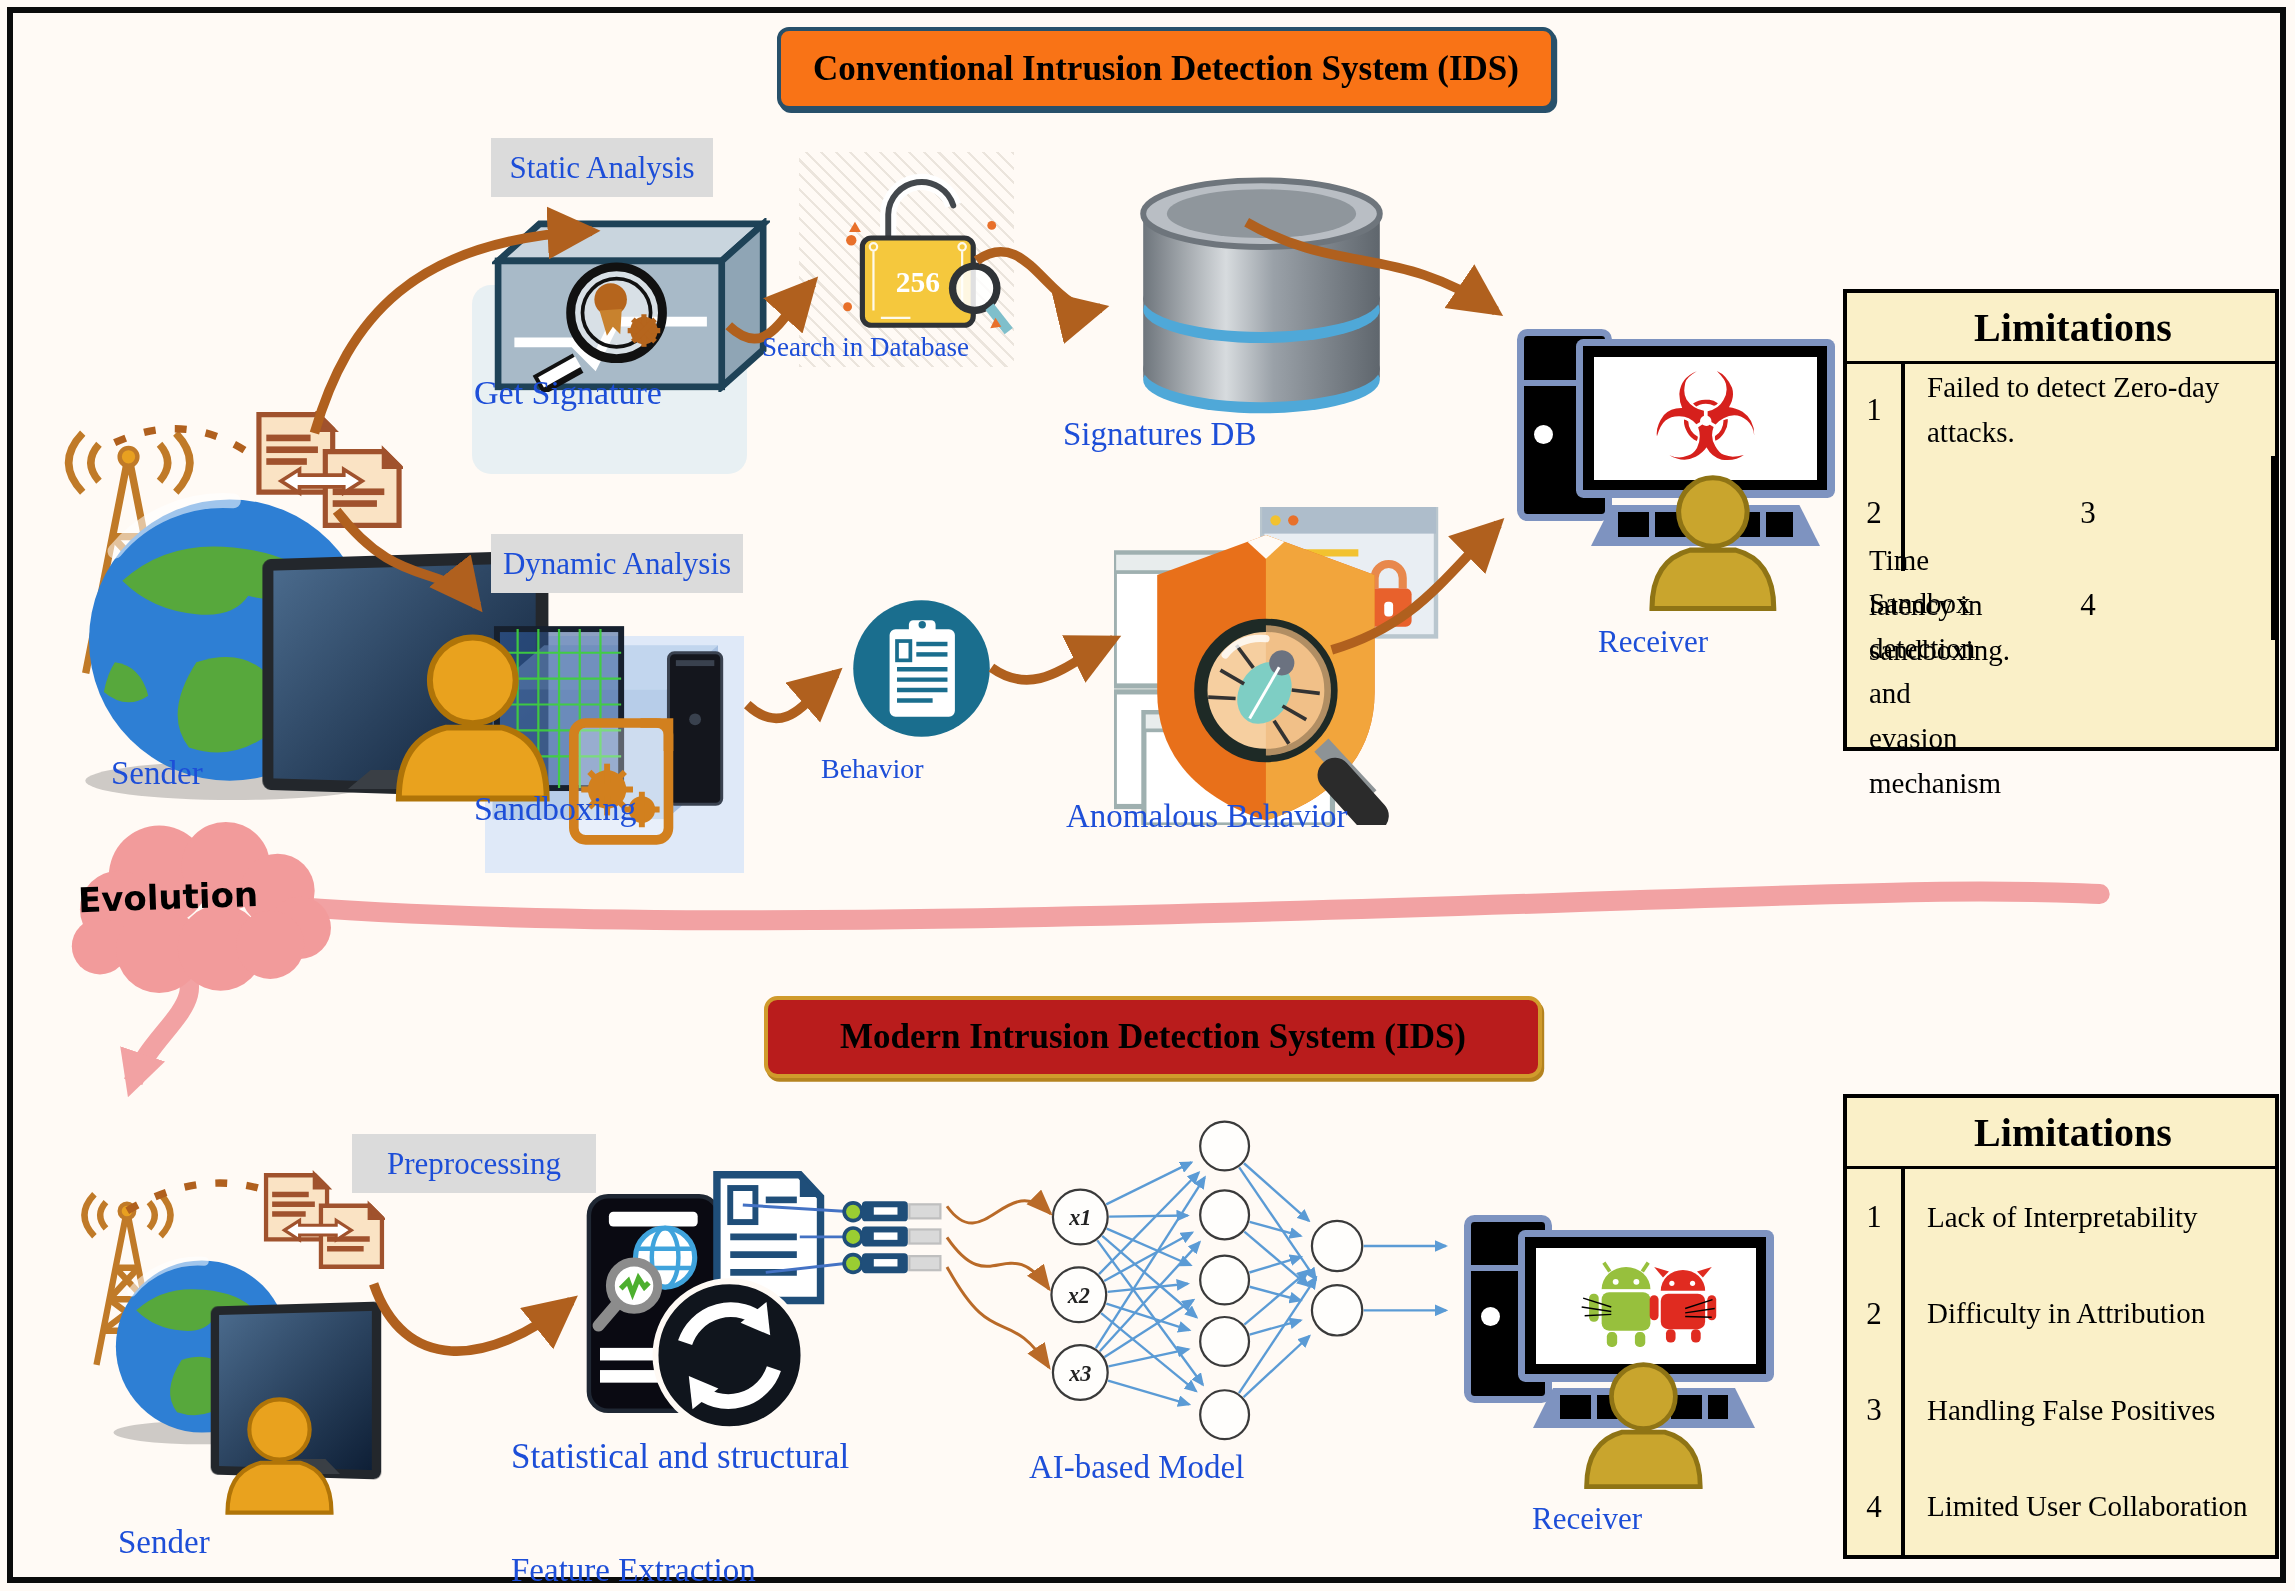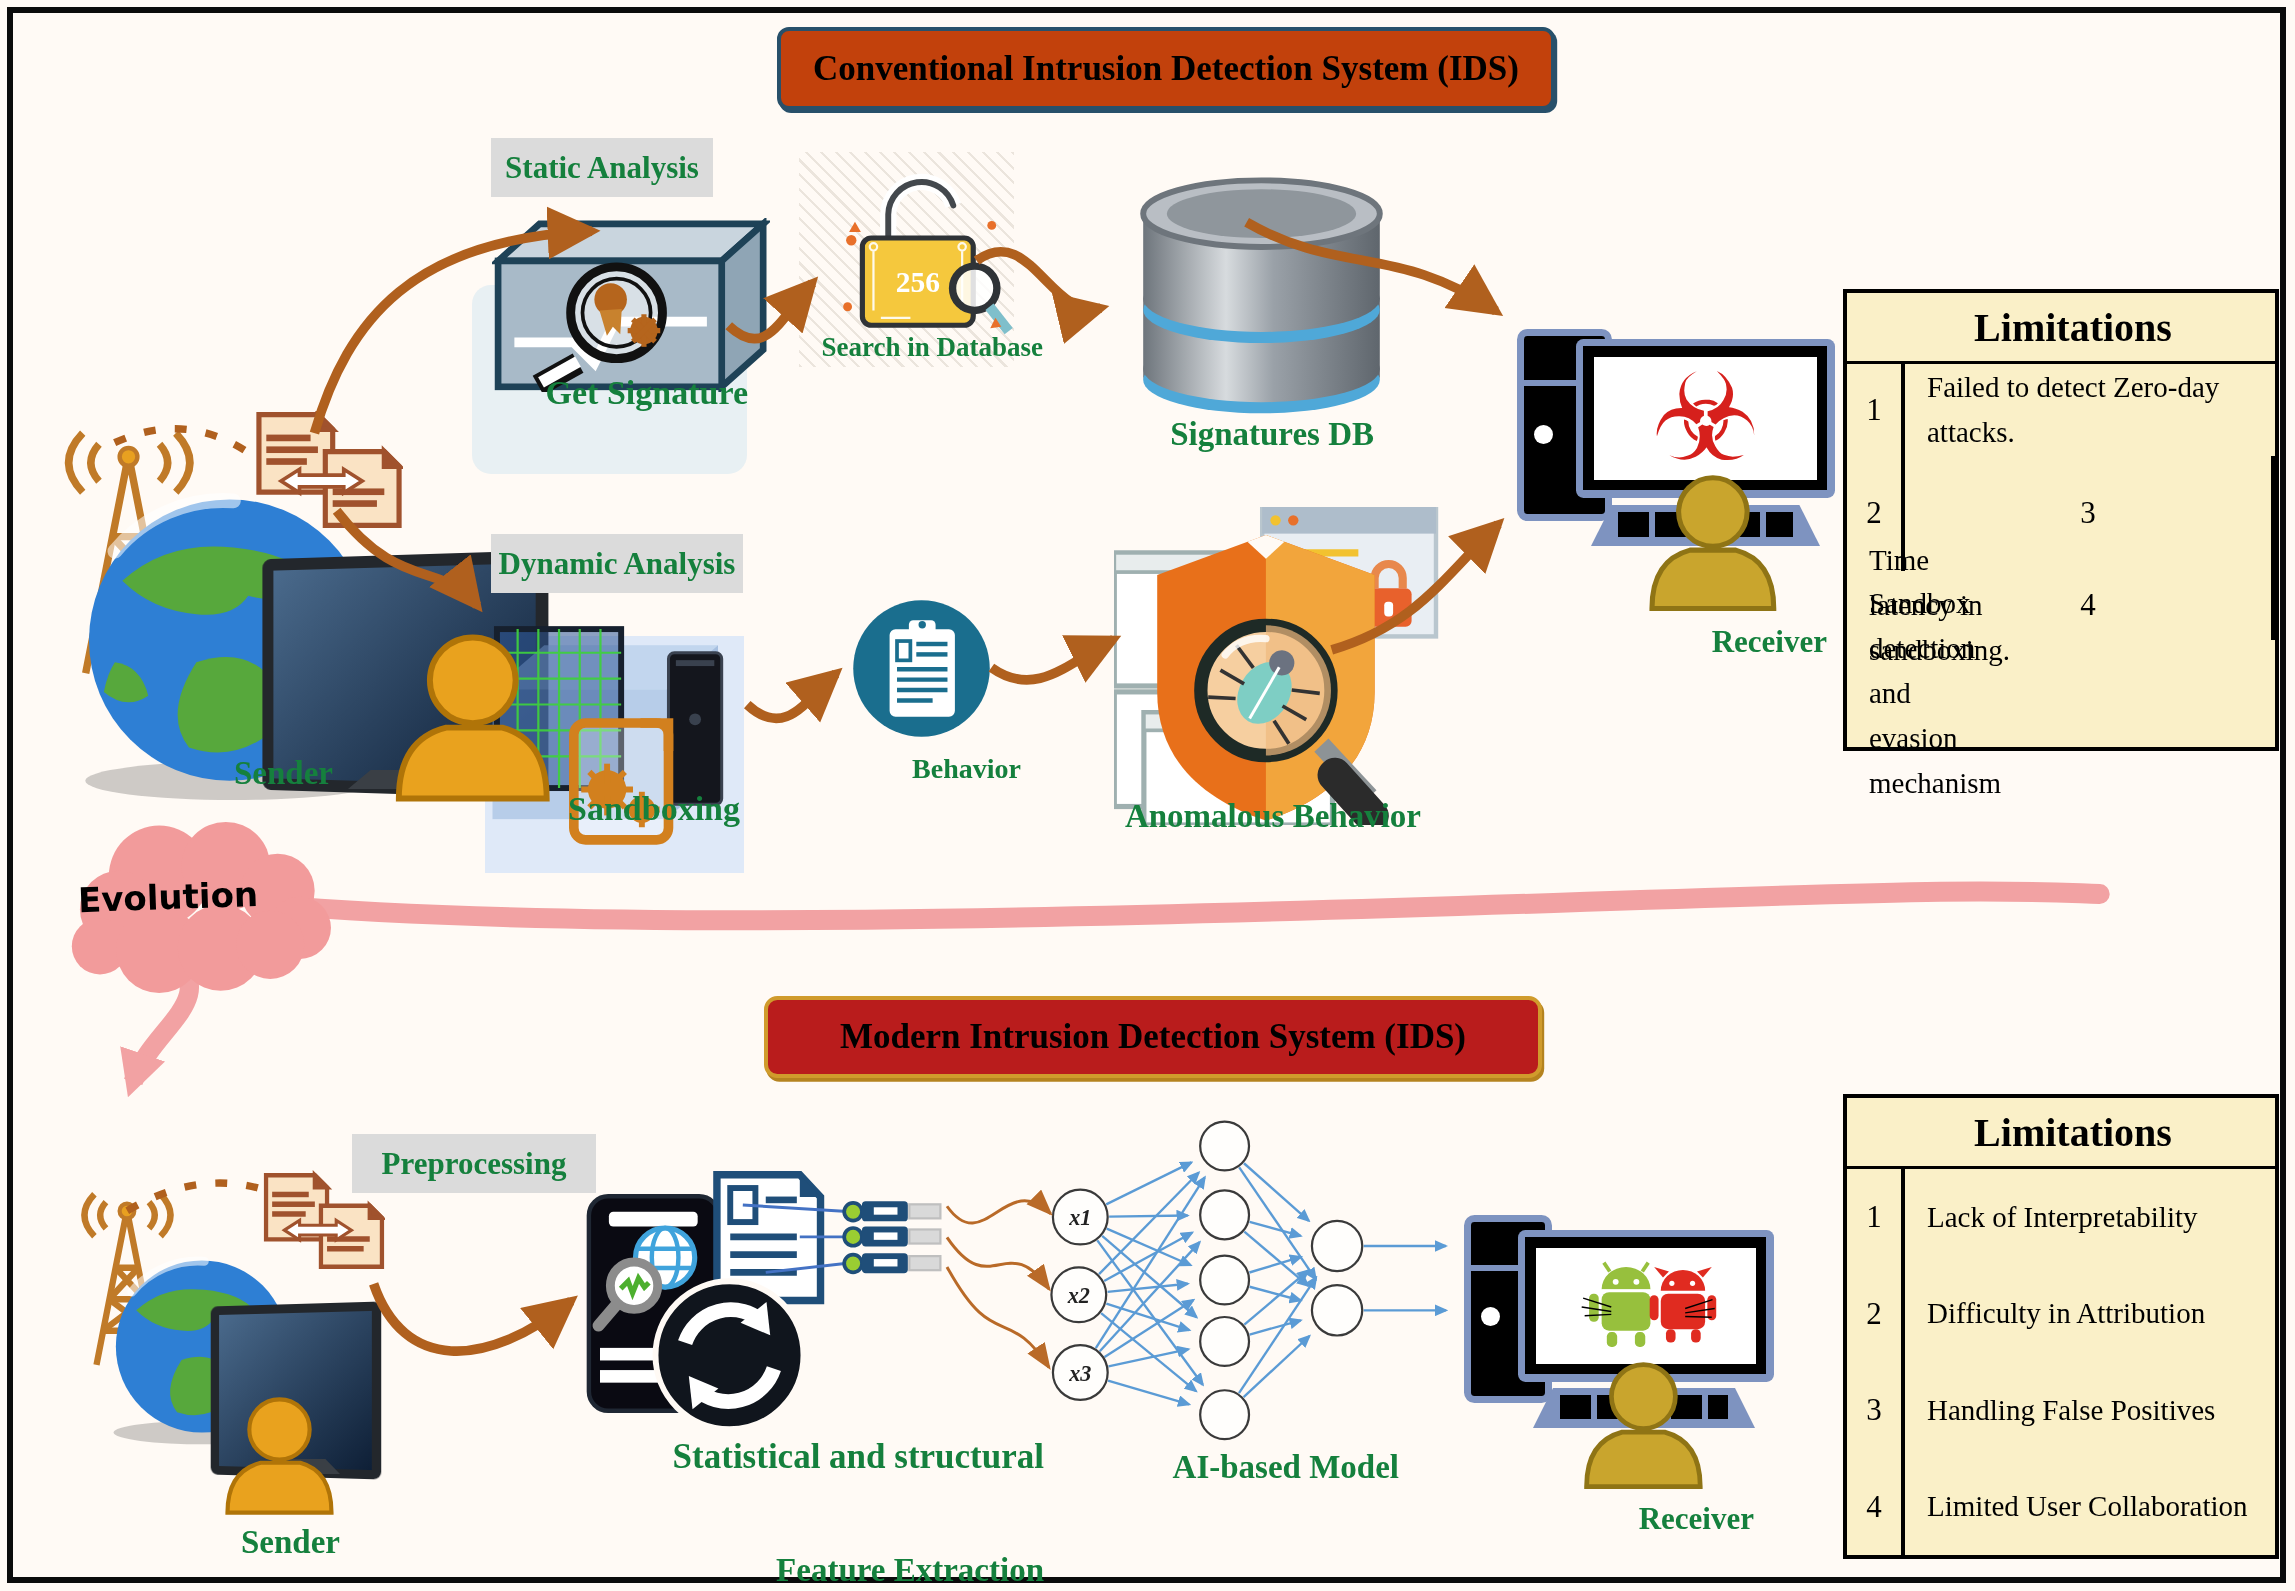--- a/index.html
+++ b/index.html
@@ -1,22 +1,22 @@
 <!DOCTYPE html>
 <html style="font-size:12px"><head>
 <meta charset="utf-8">
 <style>
   html,body{margin:0;padding:0;background:#fff;}
   #canvas{position:relative;width:2295px;height:1592px;background:#FFFAF5;overflow:hidden;
           font-family:"Liberation Serif",serif;}
   .frame{position:absolute;left:7.4px;top:7.4px;right:9px;bottom:9px;border:6.7px solid #0b0b0b;z-index:1;}
-  .lbl{position:absolute;z-index:7;color:#15803d;font-weight:bold;text-align:right;}
+  .lbl{position:absolute;z-index:7;color:#1d4ed8;font-weight:normal;text-align:left;}
   .titlebox{position:absolute;z-index:7;display:flex;align-items:center;justify-content:center;
             font-weight:bold;font-size:35px;color:#000;}
-  .conv-title{background:#c2410c;border:4.4px solid #28506A;border-radius:12px;box-shadow:2.2px 3px 0 #28506A;}
+  .conv-title{background:#f97316;border:4.4px solid #28506A;border-radius:12px;box-shadow:2.2px 3px 0 #28506A;}
   .mod-title{background:#b91c1c;border:4.4px solid #D09B2C;border-radius:13.3px;box-shadow:2.2px 3.7px 0 #B5831F;text-align:center;}
   .graylab{background:#DBDBDB;display:flex;align-items:center;justify-content:center;}
   .limits{position:absolute;z-index:7;background:#FAF0C8;border:4.4px solid #000;}
   .limits .hd{font-size:40px;font-weight:bold;text-align:center;border-bottom:3px solid #000;
               display:flex;align-items:center;justify-content:center;padding-left:24px;}
   .limits .body{display:grid;grid-template-columns:58px 1fr;}
   .limits .num{font-size:31px;display:flex;align-items:center;justify-content:center;border-right:4.4px solid #000;}
   .limits .txt{font-size:29px;line-height:1.55;display:flex;align-items:center;padding:7.4px 10.4px 7.4px 22px;}
   .pc-tower{position:absolute;background:#000;border:7.4px solid #7E93C0;border-radius:10.4px;z-index:3;}
   .pc-tower .dot{position:absolute;width:19px;height:19px;border-radius:50%;background:#fff;left:10.4px;}

